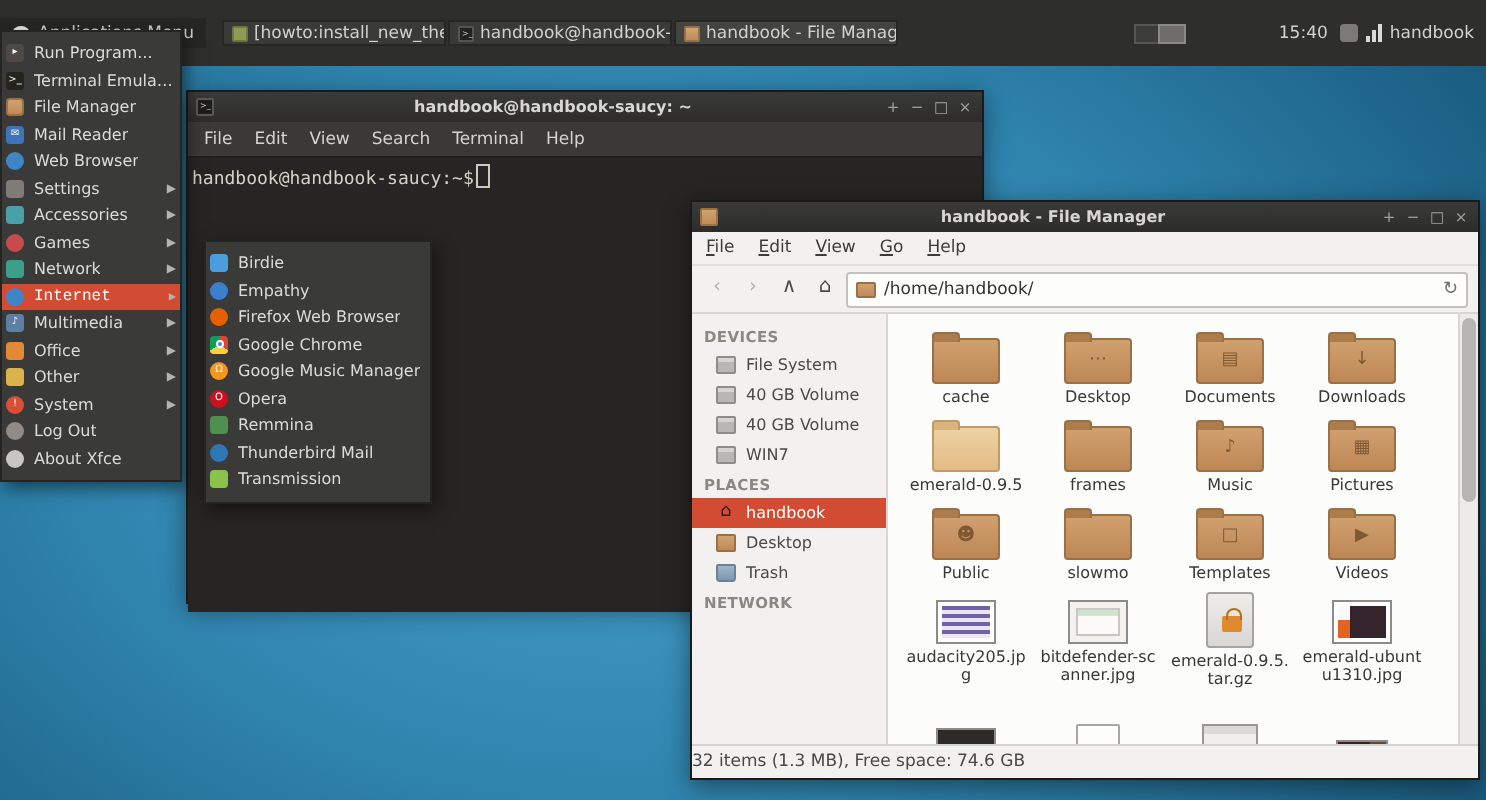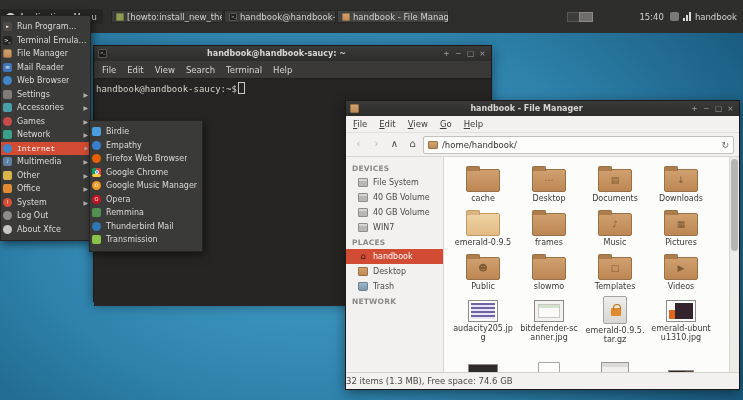--- a/index.html
+++ b/index.html
@@ -27,21 +27,21 @@
   .tray-icon{display:inline-block;margin-right:4px;}
   .updates{width:9px;height:9px;background:#8f8d8a;border-radius:2px;opacity:.8;}
   .network{display:inline-flex;align-items:flex-end;gap:1px;height:9px;}
   .network i{display:block;width:2px;background:#dcdad7;}
   .network i:nth-child(1){height:3px}.network i:nth-child(2){height:6px}.network i:nth-child(3){height:9px}
   .user{margin-right:6px;}
   
   .menu{position:absolute;background:#3a3a39;border:1px solid #242423;box-shadow:2px 3px 8px rgba(0,0,0,.5);
     padding:4px 0;z-index:40;color:#dddbd9;font-size:8px;}
   #app-menu{left:0;top:15px;width:89px;}
-  #internet-submenu{left:89px;top:120px;width:112px;}
+  #internet-submenu{left:102px;top:120px;width:112px;}
   .mrow{display:flex;align-items:center;gap:5px;height:13.5px;padding:0 2px;cursor:pointer;white-space:nowrap;}
   .mrow.hl{background:#d24b33;color:#fff;font-family:Liberation Mono, monospace;}
   .mrow .lbl{overflow:hidden;text-overflow:ellipsis;}
   .mrow .arrow{margin-left:auto;font-size:6px;color:#b5b3b0;}
   .mi{width:9px;height:9px;flex:0 0 auto;border-radius:2px;font-size:5px;line-height:9px;text-align:center;color:#fff;}
   .mi-circle{border-radius:50%;}
   .mi-folder{background:linear-gradient(#d2a271,#bf8a58)!important;border:1px solid #9a7144;box-sizing:border-box;}
   .mi-chrome-icon{background:conic-gradient(#db4437 0 33%,#ffcd40 0 66%,#0f9d58 0);position:relative;}
   .mi-chrome-icon::after{content:"";position:absolute;left:2.5px;top:2.5px;width:4px;height:4px;border-radius:50%;background:#4285f4;border:1px solid #fff;box-sizing:border-box;}
   
@@ -394,30 +394,30 @@
         <span class="mi mi-circle" style="background: rgb(63, 134, 200);"></span>
         <span class="lbl">Internet</span>
         <span class="arrow">▶</span>
       </div>
       <div class="mrow">
         <span class="mi" style="background: rgb(93, 127, 163);">♪</span>
         <span class="lbl">Multimedia</span>
         <span class="arrow">▶</span>
       </div>
       <div class="mrow">
+        <span class="mi" style="background: rgb(224, 138, 51);"></span>
+        <span class="lbl">Office</span>
+        <span class="arrow">▶</span>
+      </div>
+      <div class="mrow">
         <span class="mi" style="background: rgb(216, 180, 74);"></span>
         <span class="lbl">Other</span>
         <span class="arrow">▶</span>
       </div>
       <div class="mrow">
-        <span class="mi" style="background: rgb(224, 138, 51);"></span>
-        <span class="lbl">Office</span>
-        <span class="arrow">▶</span>
-      </div>
-      <div class="mrow">
         <span class="mi mi-circle" style="background: rgb(216, 79, 53);">!</span>
         <span class="lbl">System</span>
         <span class="arrow">▶</span>
       </div>
       <div class="mrow">
         <span class="mi mi-circle" style="background: rgb(143, 139, 134);"></span>
         <span class="lbl">Log Out</span>
       </div>
       <div class="mrow">
         <span class="mi mi-circle" style="background: rgb(200, 198, 194);"></span>

